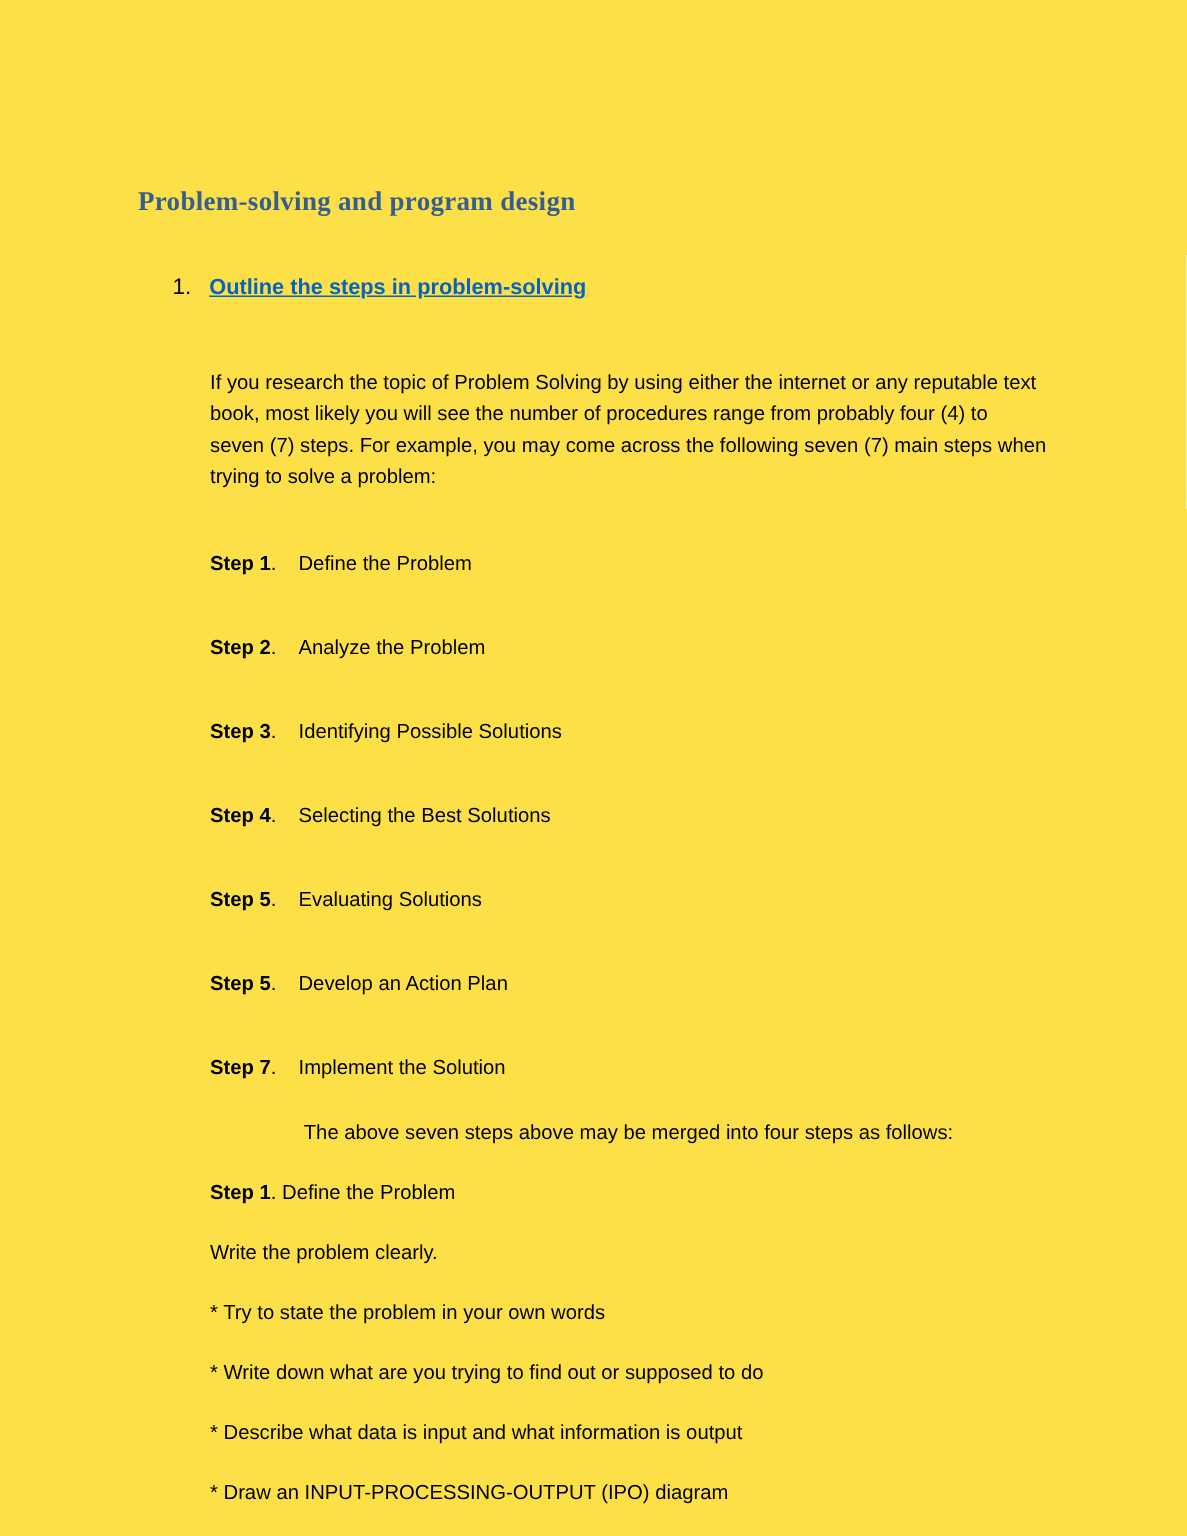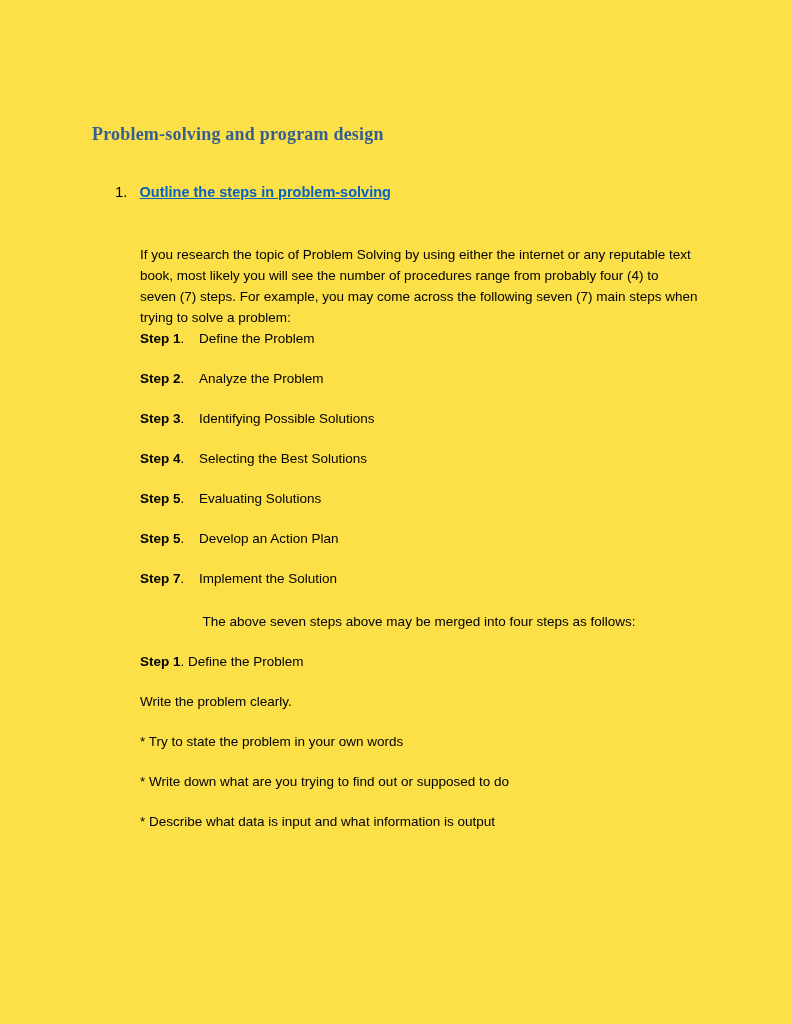--- a/index.html
+++ b/index.html
@@ -48,29 +48,30 @@
     margin-left: 48px;
     margin-top: 44px;
     width: 558px;
     font-size: 13.5px;
     line-height: 21px;
   }
   .para {
     margin: 0 0 19px 0;
   }
   .intro {
-    margin-bottom: 0;
+    margin-bottom: 21px;
   }
   .step-row {
     margin: 0 0 19px 0;
     white-space: nowrap;
   }
   .step-label {
     display: inline-block;
     min-width: 47px;
+    margin-top: 16px;
   }
   .step-label b {
     font-weight: bold;
   }
   .step-text {
     padding-left: 12px;
   }
   .merged-intro {
     margin-top: 22px;
     text-align: center;
@@ -119,15 +120,16 @@
 
     <p class="para merged-intro">The above seven steps above may be merged into four steps as follows:</p>
 
     <p class="para"><b class="inline-bold">Step 1</b><span>. Define the Problem</span></p>
 
     <p class="para">Write the problem clearly.</p>
 
     <p class="para">* Try to state the problem in your own words</p>
     <p class="para">* Write down what are you trying to find out or supposed to do</p>
     <p class="para">* Describe what data is input and what information is output</p>
+    <p class="para">* Draw an INPUT-PROCESSING-OUTPUT (IPO) diagram</p>
 
   </div>
 </div>
 
 </body></html>

